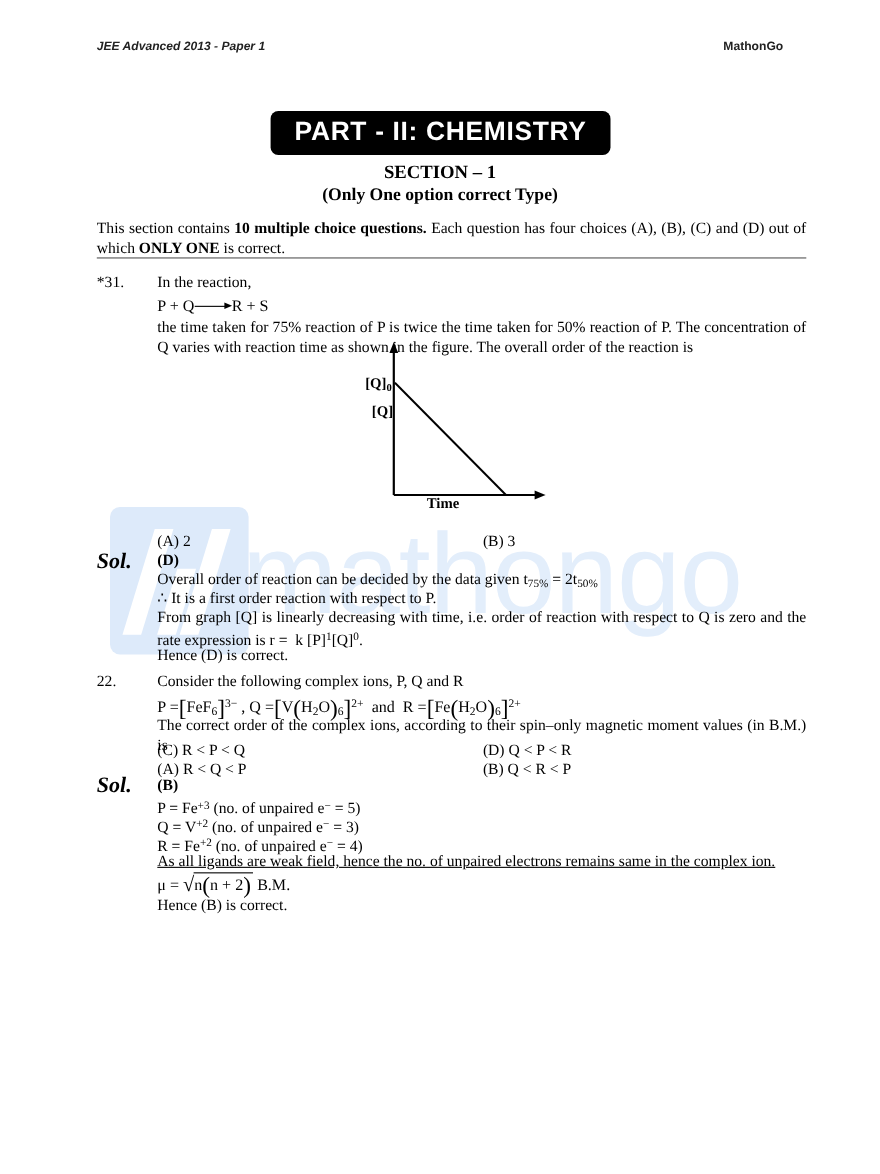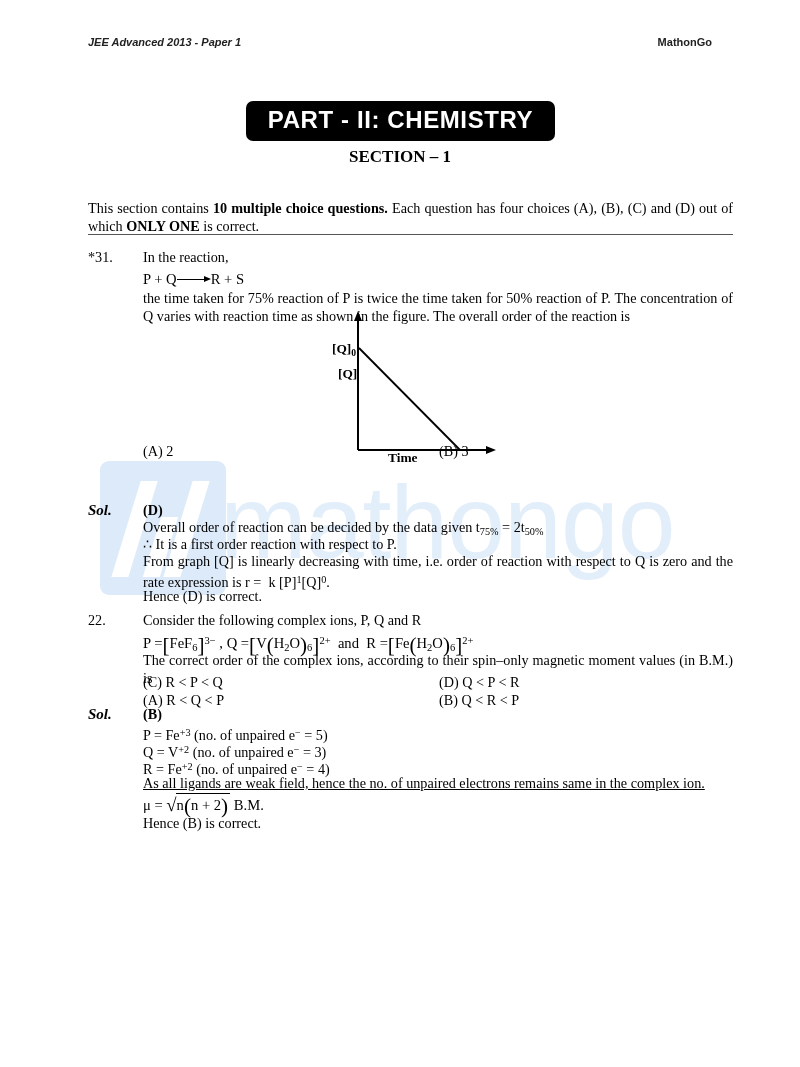--- a/index.html
+++ b/index.html
@@ -94,21 +94,21 @@
     position: absolute;
     left: 88px;
     width: 52px;
     font-size: 14.2px;
     line-height: 17.5px;
   }
   .sollbl {
     position: absolute;
     left: 88px;
     width: 52px;
-    font-size: 15px;
+    font-size: 20px;
     font-weight: bold;
     font-style: italic;
     line-height: 17.5px;
   }
   .qbody {
     position: absolute;
     left: 143px;
     width: 590px;
     font-size: 14.2px;
     line-height: 17.5px;
@@ -248,20 +248,21 @@
       <span class="left">JEE Advanced 2013 - Paper 1</span>
       <span class="right">MathonGo</span>
     </div>
 
     <div class="banner-wrap">
       <div class="banner">PART - II: CHEMISTRY</div>
     </div>
 
     <div class="sec-head">
       <div>SECTION – 1</div>
+      <div class="sub">(Only One option correct Type)</div>
     </div>
 
     <div class="intro">
       <span>This section contains </span><b>10 multiple choice questions.</b><span> Each question has four choices (A), (B), (C) and (D) out of which </span><b>ONLY ONE</b><span> is correct.</span>
     </div>
     <div class="hrule"></div>
 
     <div class="qnum" style="top:249px;">*31.</div>
     <div class="qbody" style="top:249px;">In the reaction,</div>
 
@@ -280,21 +281,21 @@
         <line x1="58" y1="142" x2="190" y2="142" stroke="#000" stroke-width="2"></line>
         <polygon points="196,142 186,138 186,146" fill="#000"></polygon>
 
         <line x1="59" y1="40" x2="160" y2="142" stroke="#000" stroke-width="1.8"></line>
       </svg>
       <span class="lbl lbl-q0">[Q]<sub>0</sub></span>
       <span class="lbl lbl-q">[Q]</span>
       <span class="lbl lbl-time">Time</span>
     </div>
 
-    <div class="opts" style="top:443px;text-align:right;">
+    <div class="opts" style="top:484px;text-align:right;">
       <div class="row">
         <span class="a"><span>(A)</span> <span>2</span></span>
         <span class="b"><span>(B)</span> <span>3</span></span>
       </div>
     </div>
 
     <div class="sollbl" style="top:502px;">Sol.</div>
     <div class="qbody" style="top:502px;font-weight:bold;">(D)</div>
 
     <div class="qbody" style="top:519px;">

